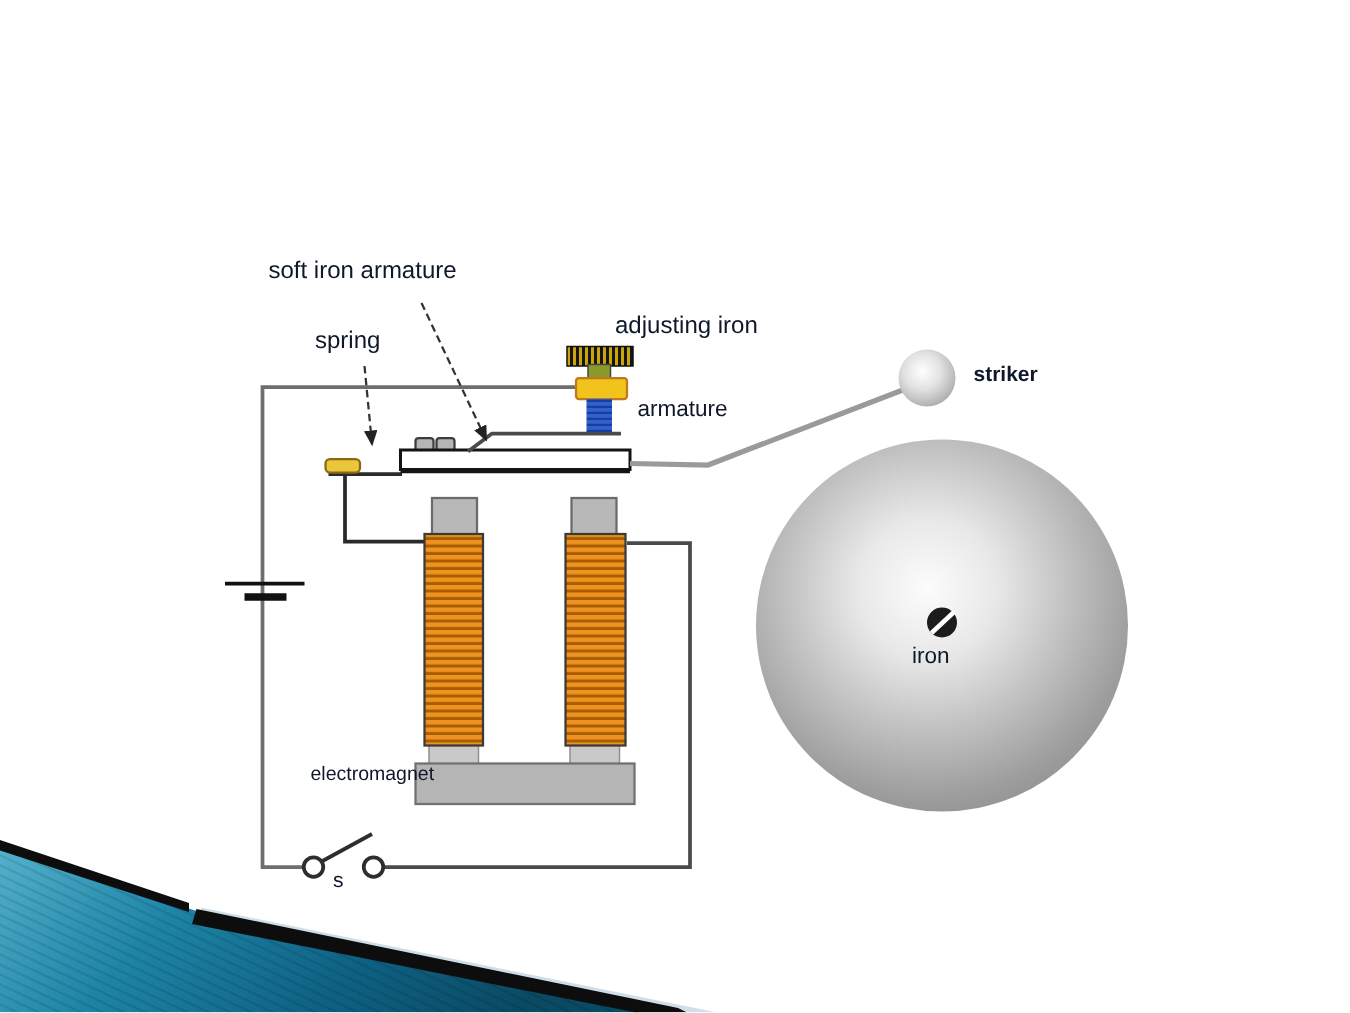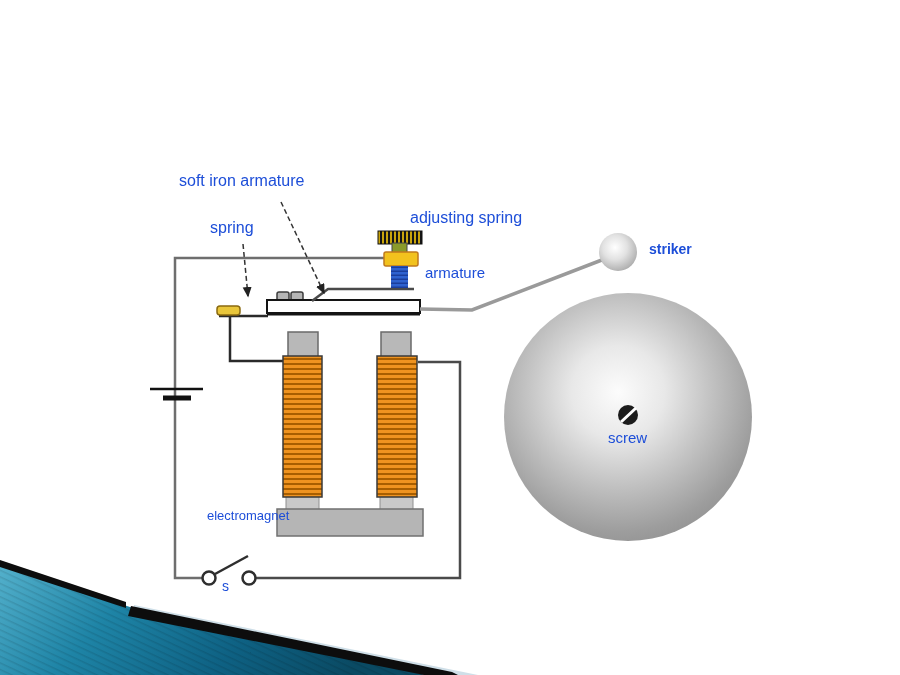--- a/index.html
+++ b/index.html
@@ -2,21 +2,21 @@
 <html><head>
 <meta charset="utf-8">
 <style>
   html,body{margin:0;padding:0;background:#fff;}
   .slide{position:relative;width:900px;height:675px;background:#ffffff;overflow:hidden;
          font-family:"Liberation Sans", sans-serif;}
   .slide-title{position:absolute;left:262px;top:46px;font-size:46px;font-weight:bold;
 phd               color:#e2171a;letter-spacing:0px;
                text-shadow:1px 1px 1px rgba(150,20,20,0.35);z-index:3;}
   .diagram-svg{position:absolute;left:0;top:0;z-index:1;}
-  .lbl{position:absolute;color:#1d4ed8;font-size:16px;z-index:2;white-space:nowrap;}
+  .lbl{position:absolute;color:#0f172a;font-size:16px;z-index:2;white-space:nowrap;}
   .lbl-armature{left:179px;top:172px;}
   .lbl-spring{left:210px;top:219px;}
   .lbl-adjusting{left:410px;top:209px;}
   .lbl-contacts{left:425px;top:264px;font-size:15px;}
   .lbl-striker{left:649px;top:241px;font-size:14px;font-weight:bold;}
   .lbl-gong{left:608px;top:429px;font-size:15px;}
   .lbl-electromagnet{left:207px;top:508px;font-size:13px;}
   .lbl-switch{left:222px;top:578px;font-size:14px;}
 </style>
 </head>
@@ -133,20 +133,20 @@
       <polygon points="134,605 478,675 134,675" fill="#cfdfe8"></polygon>
       <polygon points="0,565 130,607 426,675 0,675" fill="url(#tealGrad)"></polygon>
       <polygon points="0,565 130,607 426,675 0,675" fill="url(#texPat)"></polygon>
       <polygon points="131,606 452,672 458,675 424,675 128,616" fill="#0d0d0d"></polygon>
       <polygon points="0,560 126,602 126,608 0,567" fill="#0d0d0d"></polygon>
     </g>
   </svg>
 
   <div class="lbl lbl-armature">soft iron armature</div>
   <div class="lbl lbl-spring">spring</div>
-  <div class="lbl lbl-adjusting">adjusting spring</div>
+  <div class="lbl lbl-adjusting">adjusting iron</div>
   <div class="lbl lbl-contacts">armature</div>
   <div class="lbl lbl-striker">striker</div>
-  <div class="lbl lbl-gong">screw</div>
+  <div class="lbl lbl-gong">iron</div>
   <div class="lbl lbl-electromagnet">electromagnet</div>
   <div class="lbl lbl-switch">s</div>
 
 </div>
 
 </body></html>

